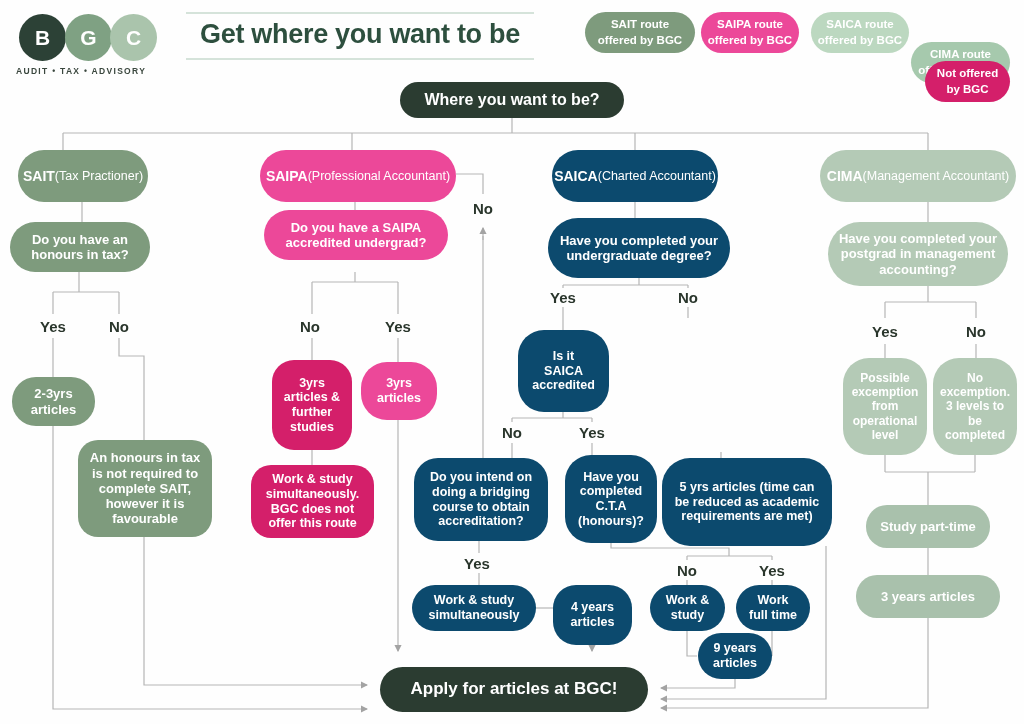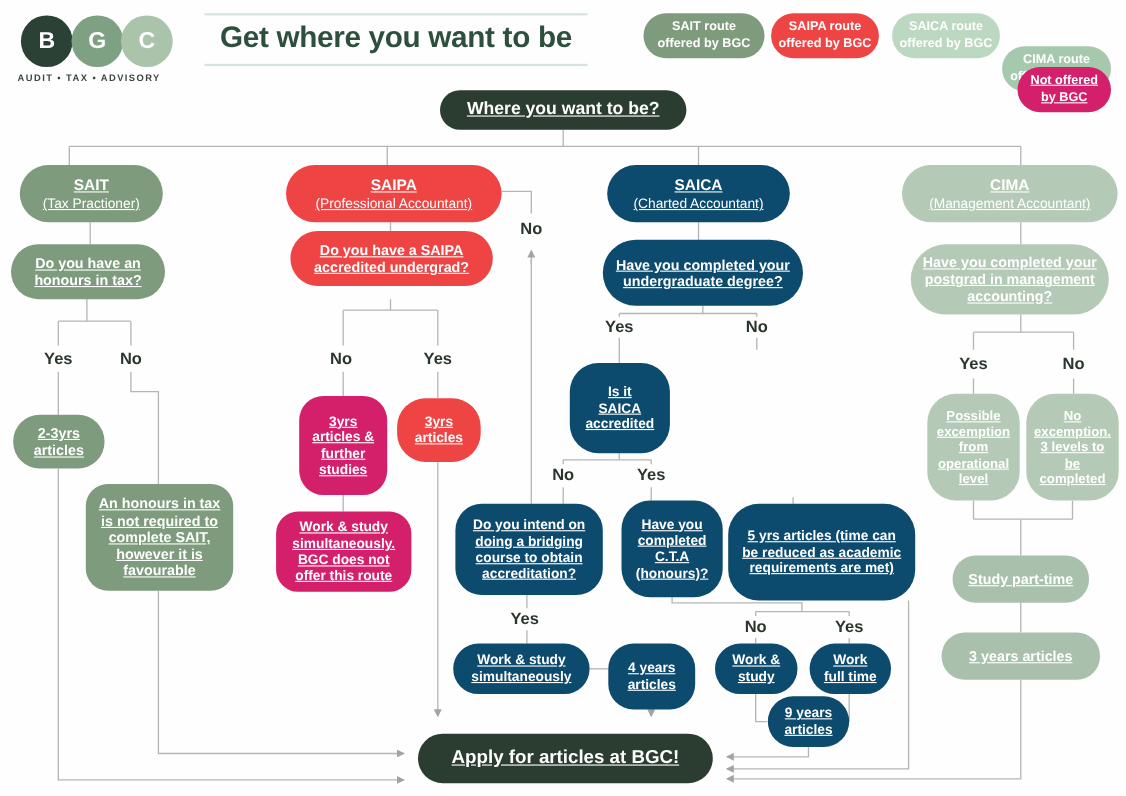--- a/index.html
+++ b/index.html
@@ -1,28 +1,28 @@
 <!DOCTYPE html>
 <html><head>
 <meta charset="utf-8">
 <style>
   html,body{margin:0;padding:0;background:#fff;}
   #canvas{position:relative;width:1024px;height:724px;background:#fefefe;overflow:hidden;
           font-family:"Liberation Sans",sans-serif;}
   svg.wires{position:absolute;left:0;top:0;z-index:1;}
   .bx{position:absolute;display:flex;align-items:center;justify-content:center;text-align:center;
-      color:#fff;font-weight:bold;white-space:pre-line;line-height:1.18;z-index:2;text-decoration:underline;}
+      color:#fff;font-weight:bold;white-space:pre-line;line-height:1.18;z-index:2;}
   .sait{background:#7e9b7d}
-  .saipa{background:#ef4444}
+  .saipa{background:#ec4899}
   .saica{background:#0c4a6e}
   .cima{background:#b4cab6}
   .cimap{background:#a9c1ac}
   .mag{background:#d41f6a}
   .dark{background:#2b3c31}
-  .hdr{flex-direction:column;line-height:1.3}
+  .hdr{line-height:1.3}
   .hdr .t{font-size:14px;font-weight:bold}
   .hdr .s{font-size:12.5px;font-weight:normal}
   .lbl{position:absolute;color:#2a362c;font-weight:bold;font-size:15px;z-index:2;
        transform:translate(-50%,-50%);white-space:nowrap;}
   .leg{position:absolute;border-radius:21px;display:flex;align-items:center;justify-content:center;
        text-align:center;color:#fff;font-weight:bold;font-size:11.5px;white-space:pre-line;
        line-height:1.35;z-index:2;}
   .circ{position:absolute;width:47px;height:47px;border-radius:50%;display:flex;align-items:center;
         justify-content:center;color:#fff;font-size:21px;font-weight:bold;z-index:2;}
   .tagline{position:absolute;left:16px;top:66px;width:150px;font-size:8.5px;font-weight:bold;
@@ -135,21 +135,21 @@
   <div class="rule" style="top:58px;"></div>
 
   <div class="leg sait" style="left:585px;top:12px;width:110px;height:41px;">SAIT route
 offered by BGC</div>
   <div class="leg saipa" style="left:701px;top:12px;width:98px;height:41px;">SAIPA route
 offered by BGC</div>
   <div class="leg" style="left:811px;top:12px;width:98px;height:41px;background:#bcd8c0;">SAICA route
 offered by BGC</div>
   <div class="leg" style="left:911px;top:12px;width:99px;height:41px;background:#a6c9ad;margin-top:30px;">CIMA route
 offered by BGC</div>
-  <div class="leg mag" style="left:925px;top:61px;width:85px;height:41px;text-decoration:underline;">Not offered
+  <div class="leg mag" style="left:925px;top:61px;width:85px;height:41px;">Not offered
 by BGC</div>
 
   <div class="bx dark" style="left:400px;top:82px;width:224px;height:36px;border-radius:18px;font-size:16px;">Where you want to be?</div>
 
   <div class="bx sait hdr" style="left:18px;top:150px;width:130px;height:52px;border-radius:26px;">
     <span class="t">SAIT</span>
     <span class="s">(Tax Practioner)</span>
   </div>
   <div class="bx sait" style="left:10px;top:222px;width:140px;height:50px;border-radius:25px;font-size:13px;">Do you have an
 honours in tax?</div>

